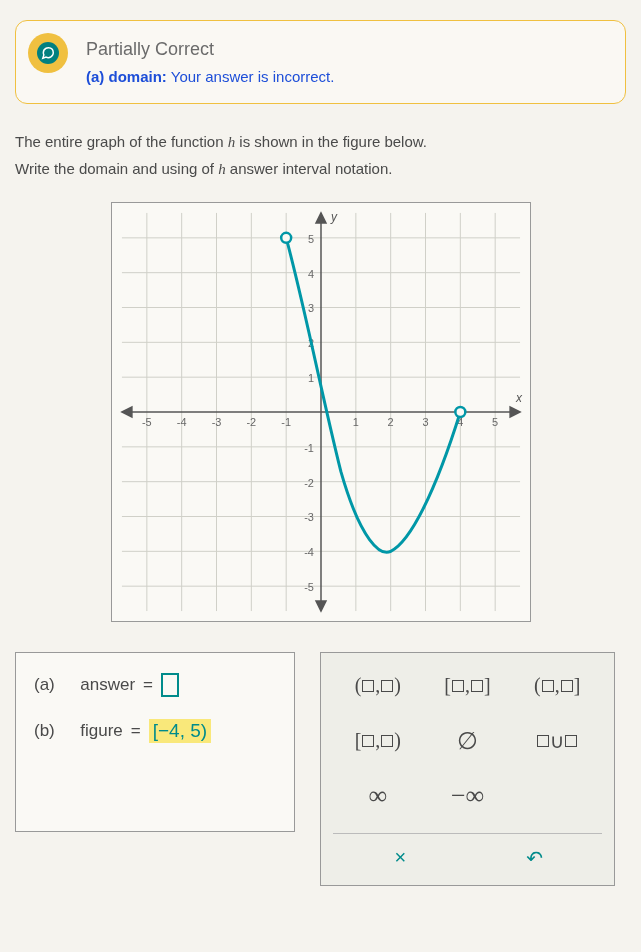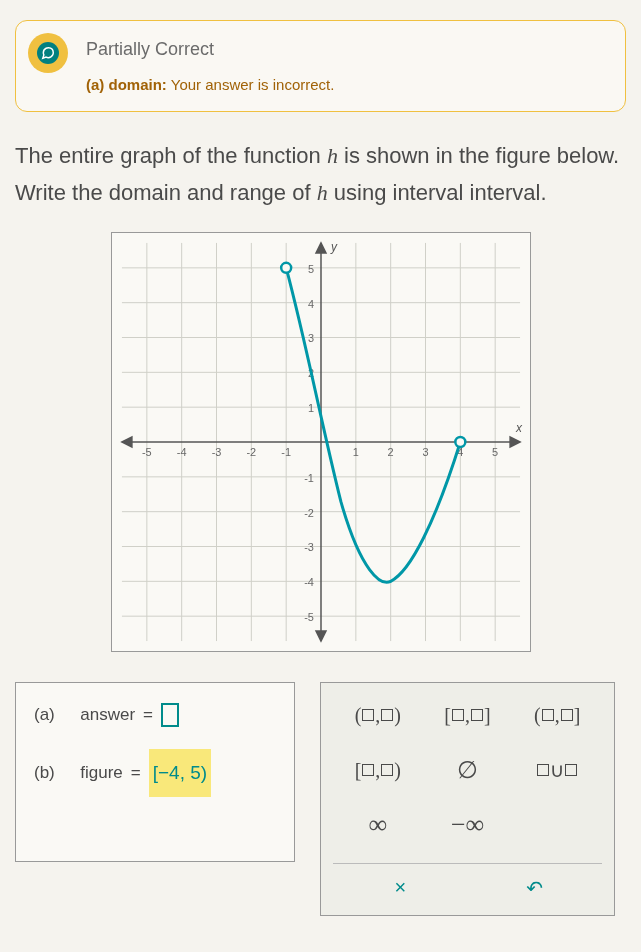--- a/index.html
+++ b/index.html
@@ -40,29 +40,29 @@
       display: flex;
       align-items: center;
       justify-content: center;
       color: white;
       font-size: 14px;
     }
     .feedback-title {
       color: #6b6b6b;
       font-size: 18px;
       font-weight: 500;
-      margin-bottom: 16px;
+      margin-bottom: 8px;
     }
     .feedback-sub {
-      color: #a16207;
+      color: #1d4ed8;
       font-size: 15px;
     }
     .feedback-sub b { font-weight: bold; }
     .problem-text {
-      font-size: 22px;
+      font-size: 15px;
       line-height: 1.7;
       color: #4a4a4a;
       margin-bottom: 20px;
     }
     .problem-text i { font-style: italic; font-family: 'Times New Roman', serif; }
     .graph-container {
       width: 420px;
       height: 420px;
       margin: 0 auto 30px auto;
       border: 1px solid #999;
@@ -93,21 +93,21 @@
     .answer-row .label-part { white-space: nowrap; }
     .domain-input {
       width: 18px;
       height: 24px;
       border: 2px solid #008b8b;
       background: #faf9f5;
       display: inline-block;
     }
     .range-val {
       background: #f9e87a;
-      padding: 13px 4px;
+      padding: 1px 4px;
       color: #008b8b;
       font-size: 19px;
     }
     .palette {
       border: 1px solid #999;
       background: #eeeee8;
       padding: 15px 12px;
       width: 295px;
     }
     .palette-row {
@@ -158,21 +158,21 @@
   </div>
   <div class="feedback-title">Partially Correct</div>
   <div class="feedback-sub">
     <b>(a) domain:</b>
     <span>Your answer is incorrect.</span>
   </div>
 </div>
 
 <div class="problem-text">
   <span>The entire graph of the function </span><i>h</i><span> is shown in the figure below.</span><br>
-  <span>Write the domain and range of </span><i>h</i><span> using interval interval.</span>
+  <span>Write the domain and using of </span><i>h</i><span> answer interval notation.</span>
 </div>
 
 <div class="graph-container">
   <svg class="graph-svg" viewBox="0 0 420 420">
     <g stroke="#d0d0c8" stroke-width="1">
       <line x1="35" y1="10" x2="35" y2="410"></line>
         <line x1="70" y1="10" x2="70" y2="410"></line>
         <line x1="105" y1="10" x2="105" y2="410"></line>
         <line x1="140" y1="10" x2="140" y2="410"></line>
         <line x1="175" y1="10" x2="175" y2="410"></line>

